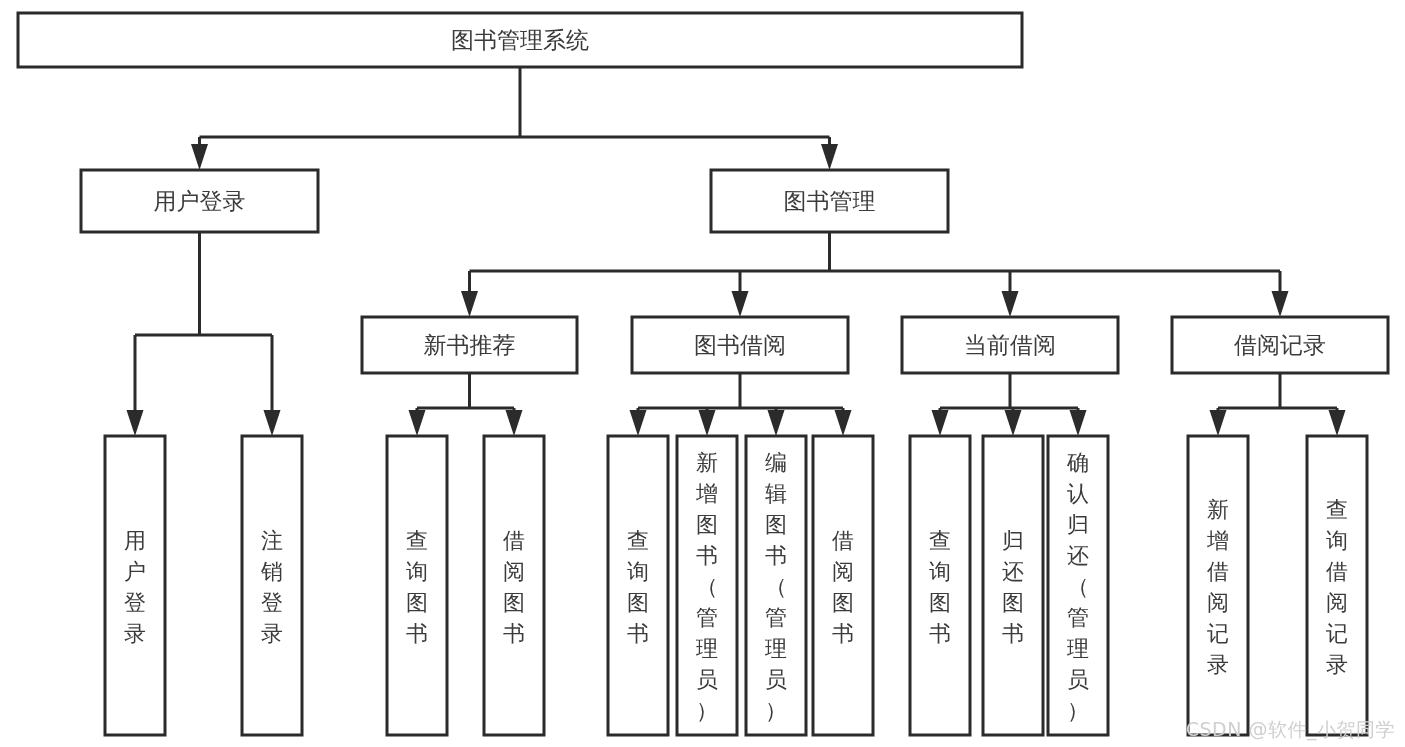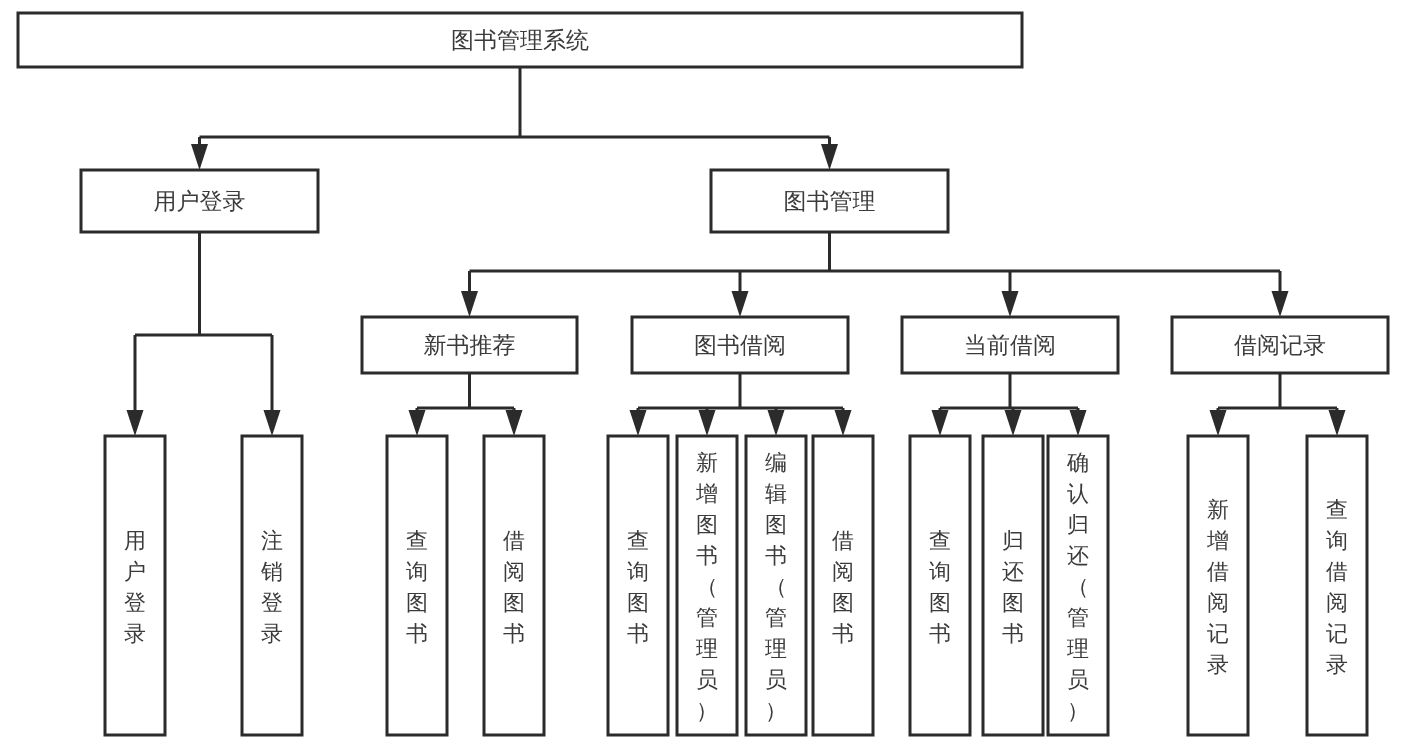--- a/index.html
+++ b/index.html
@@ -152,13 +152,14 @@
           <rect x="1188" y="436" width="60" height="299" class="node-box"></rect>
           <text x="1218" y="516.68" class="leaf-label"><tspan x="1218" dy="0">新</tspan><tspan x="1218" dy="31">增</tspan><tspan x="1218" dy="31">借</tspan><tspan x="1218" dy="31">阅</tspan><tspan x="1218" dy="31">记</tspan><tspan x="1218" dy="31">录</tspan></text>
         </g>
         <g>
           <rect x="1307" y="436" width="60" height="299" class="node-box"></rect>
           <text x="1337" y="516.68" class="leaf-label"><tspan x="1337" dy="0">查</tspan><tspan x="1337" dy="31">询</tspan><tspan x="1337" dy="31">借</tspan><tspan x="1337" dy="31">阅</tspan><tspan x="1337" dy="31">记</tspan><tspan x="1337" dy="31">录</tspan></text>
         </g>
       </g>
   </svg>
 
+  <div class="watermark">CSDN @软件_小贺同学</div>
 </div>
 
 </body></html>

